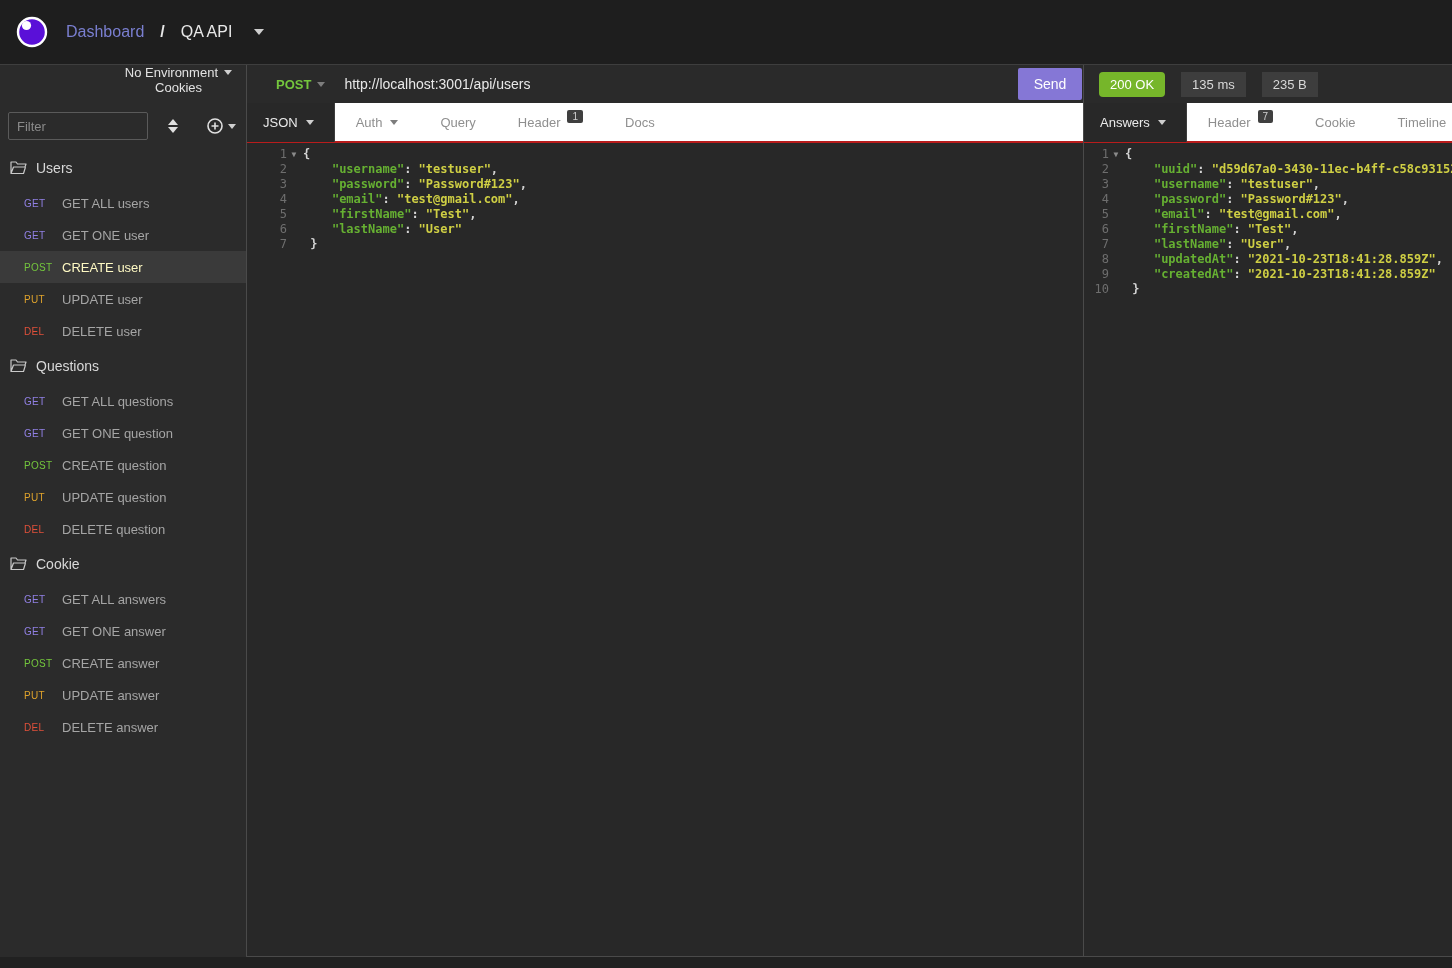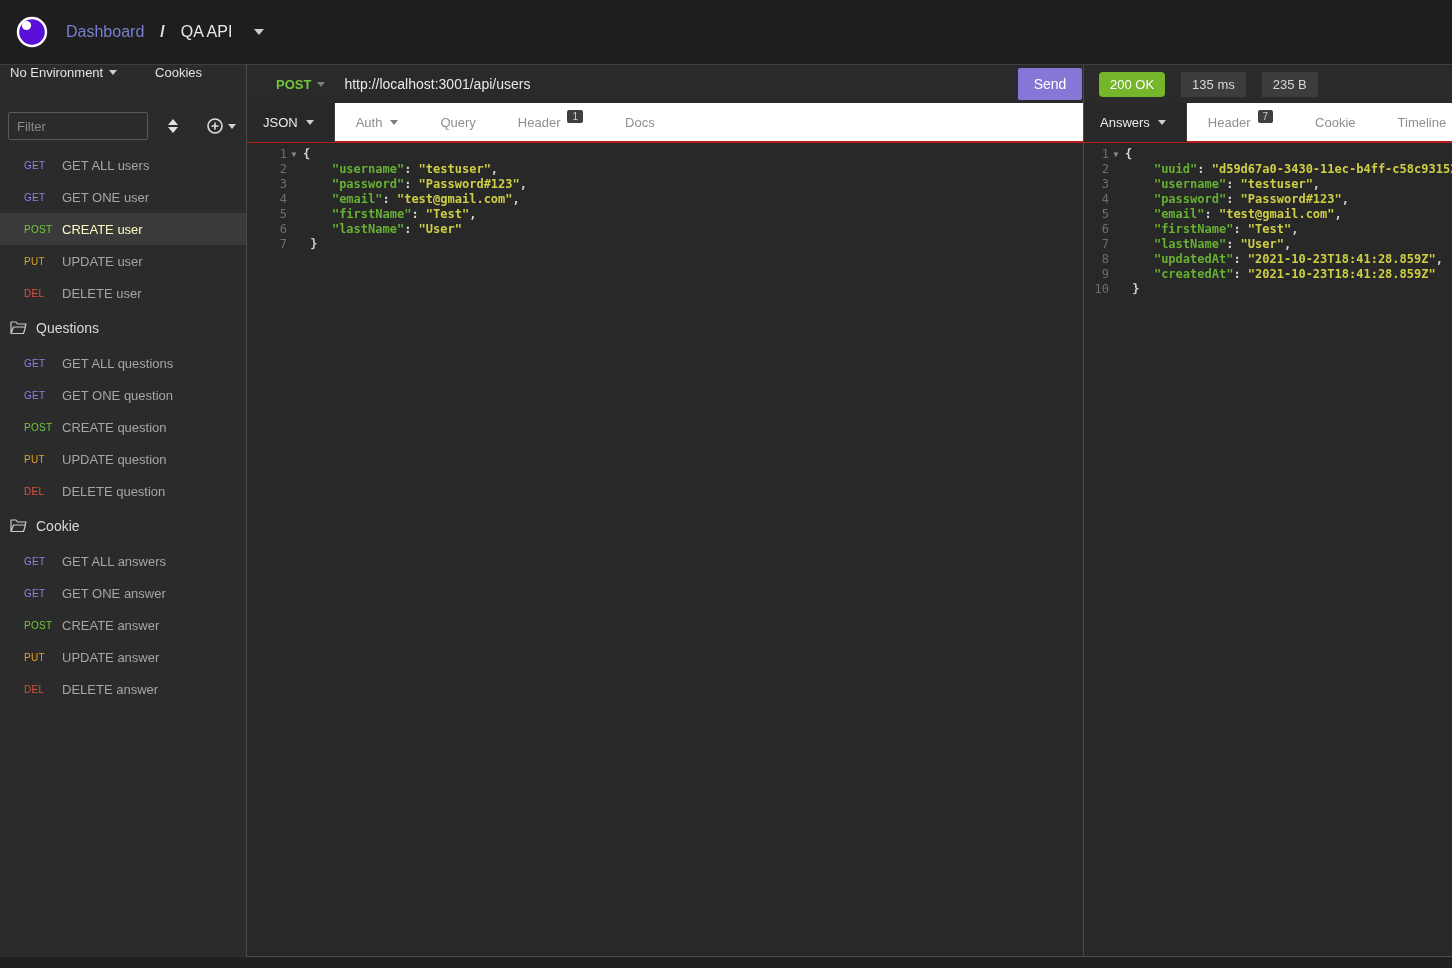--- a/index.html
+++ b/index.html
@@ -22,21 +22,21 @@
   
   .main { position:absolute; top:65px; left:0; width:1452px; height:897px; display:flex; }
   .sidebar { width:247px; flex:none; background:#2b2b2b; border-right:1px solid #4a4a4a;
     height:calc(100% - 5px); position:relative; }
   .middle { width:837px; flex:none; background:#282828; border-right:1px solid #4a4a4a;
     border-bottom:1px solid #4a4a4a; height:calc(100% - 5px); display:flex; flex-direction:column; }
   .right { flex:1; background:#282828; border-bottom:1px solid #4a4a4a;
     height:calc(100% - 5px); display:flex; flex-direction:column; }
 
   
-  .env-row { height:40px; display:flex; align-items:flex-start; padding:0 14px 0 10px; }
+  .env-row { height:40px; display:flex; align-items:flex-end; padding:0 14px 0 10px;flex-direction:column; }
   .env-name { font-size:13px; color:#e2e2e2; display:flex; align-items:center; cursor:pointer; }
   .cookies { margin-left:auto; margin-right:30px; font-size:13px; color:#e2e2e2; cursor:pointer; }
   .filter-row { height:42px; display:flex; align-items:center; padding:0 10px 0 8px; }
   .filter-input { width:140px; height:28px; background:transparent; border:1px solid #5a5a5a;
     border-radius:2px; color:#cfcfcf; font-size:13px; padding:0 8px; outline:none;
     font-family:"Liberation Sans",sans-serif; }
   .filter-input::placeholder { color:#8a8a8a; }
   .icon-btn { margin-left:auto; display:flex; align-items:center; cursor:pointer; }
   .icon-btn + .icon-btn { margin-left:0; }
   .sections { margin-top:2px; }
@@ -127,20 +127,28 @@
       </span>
       <span class="icon-btn">
         <svg width="16" height="16" viewBox="0 0 16 16">
           <circle cx="8" cy="8" r="7" fill="none" stroke="#e0e0e0" stroke-width="1.6"></circle>
           <path d="M8 4.5 V11.5 M4.5 8 H11.5" stroke="#e0e0e0" stroke-width="1.6"></path>
         </svg>
         <span class="caret small" style="margin-left:5px;"></span>
       </span>
     </div>
     <div class="sections" id="sections">
+        <div class="folder-row">
+          <span>
+            <svg width="17" height="14" viewBox="0 0 17 14">
+              <path d="M1 3 V12.5 L3.5 6 H15 L16 3 H7.5 L6 1 H1 Z M1 12.5 H13.5 L15.5 6" fill="none" stroke="#c9c9c9" stroke-width="1.2" stroke-linejoin="round"></path>
+            </svg>
+          </span>
+          <span class="folder-name">Users</span>
+        </div>
         <div class="req-row">
           <span class="req-method m-get">GET</span>
           <span class="req-label">GET ALL users</span>
         </div>
         <div class="req-row">
           <span class="req-method m-get">GET</span>
           <span class="req-label">GET ONE user</span>
         </div>
         <div class="req-row selected">
           <span class="req-method m-post">POST</span>

